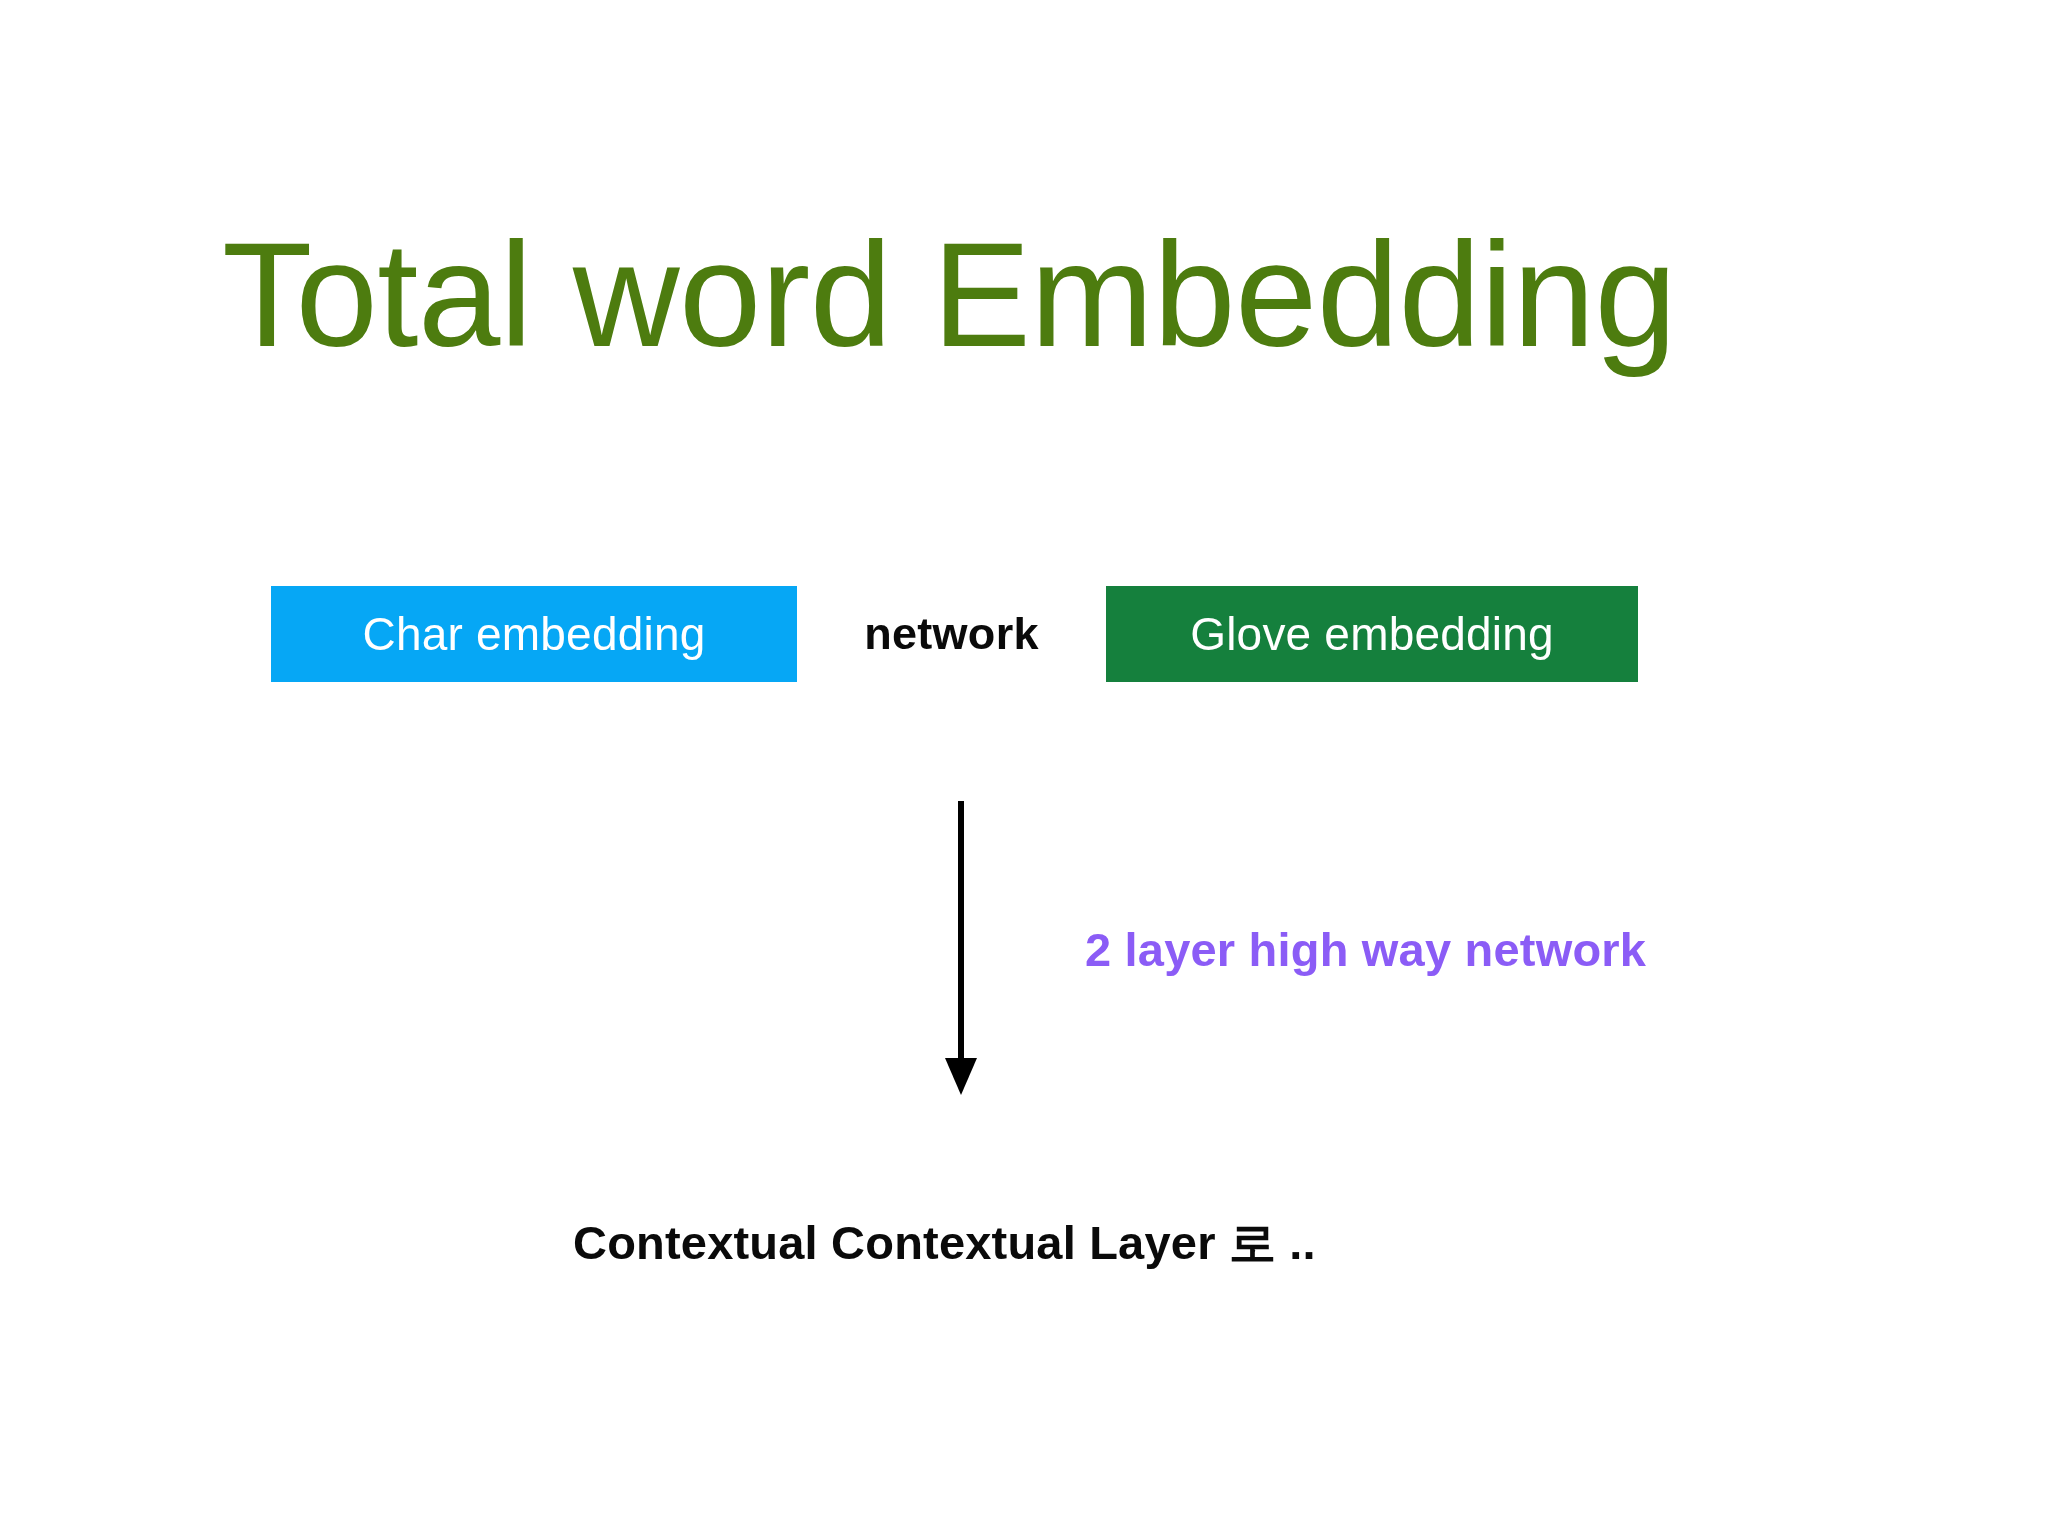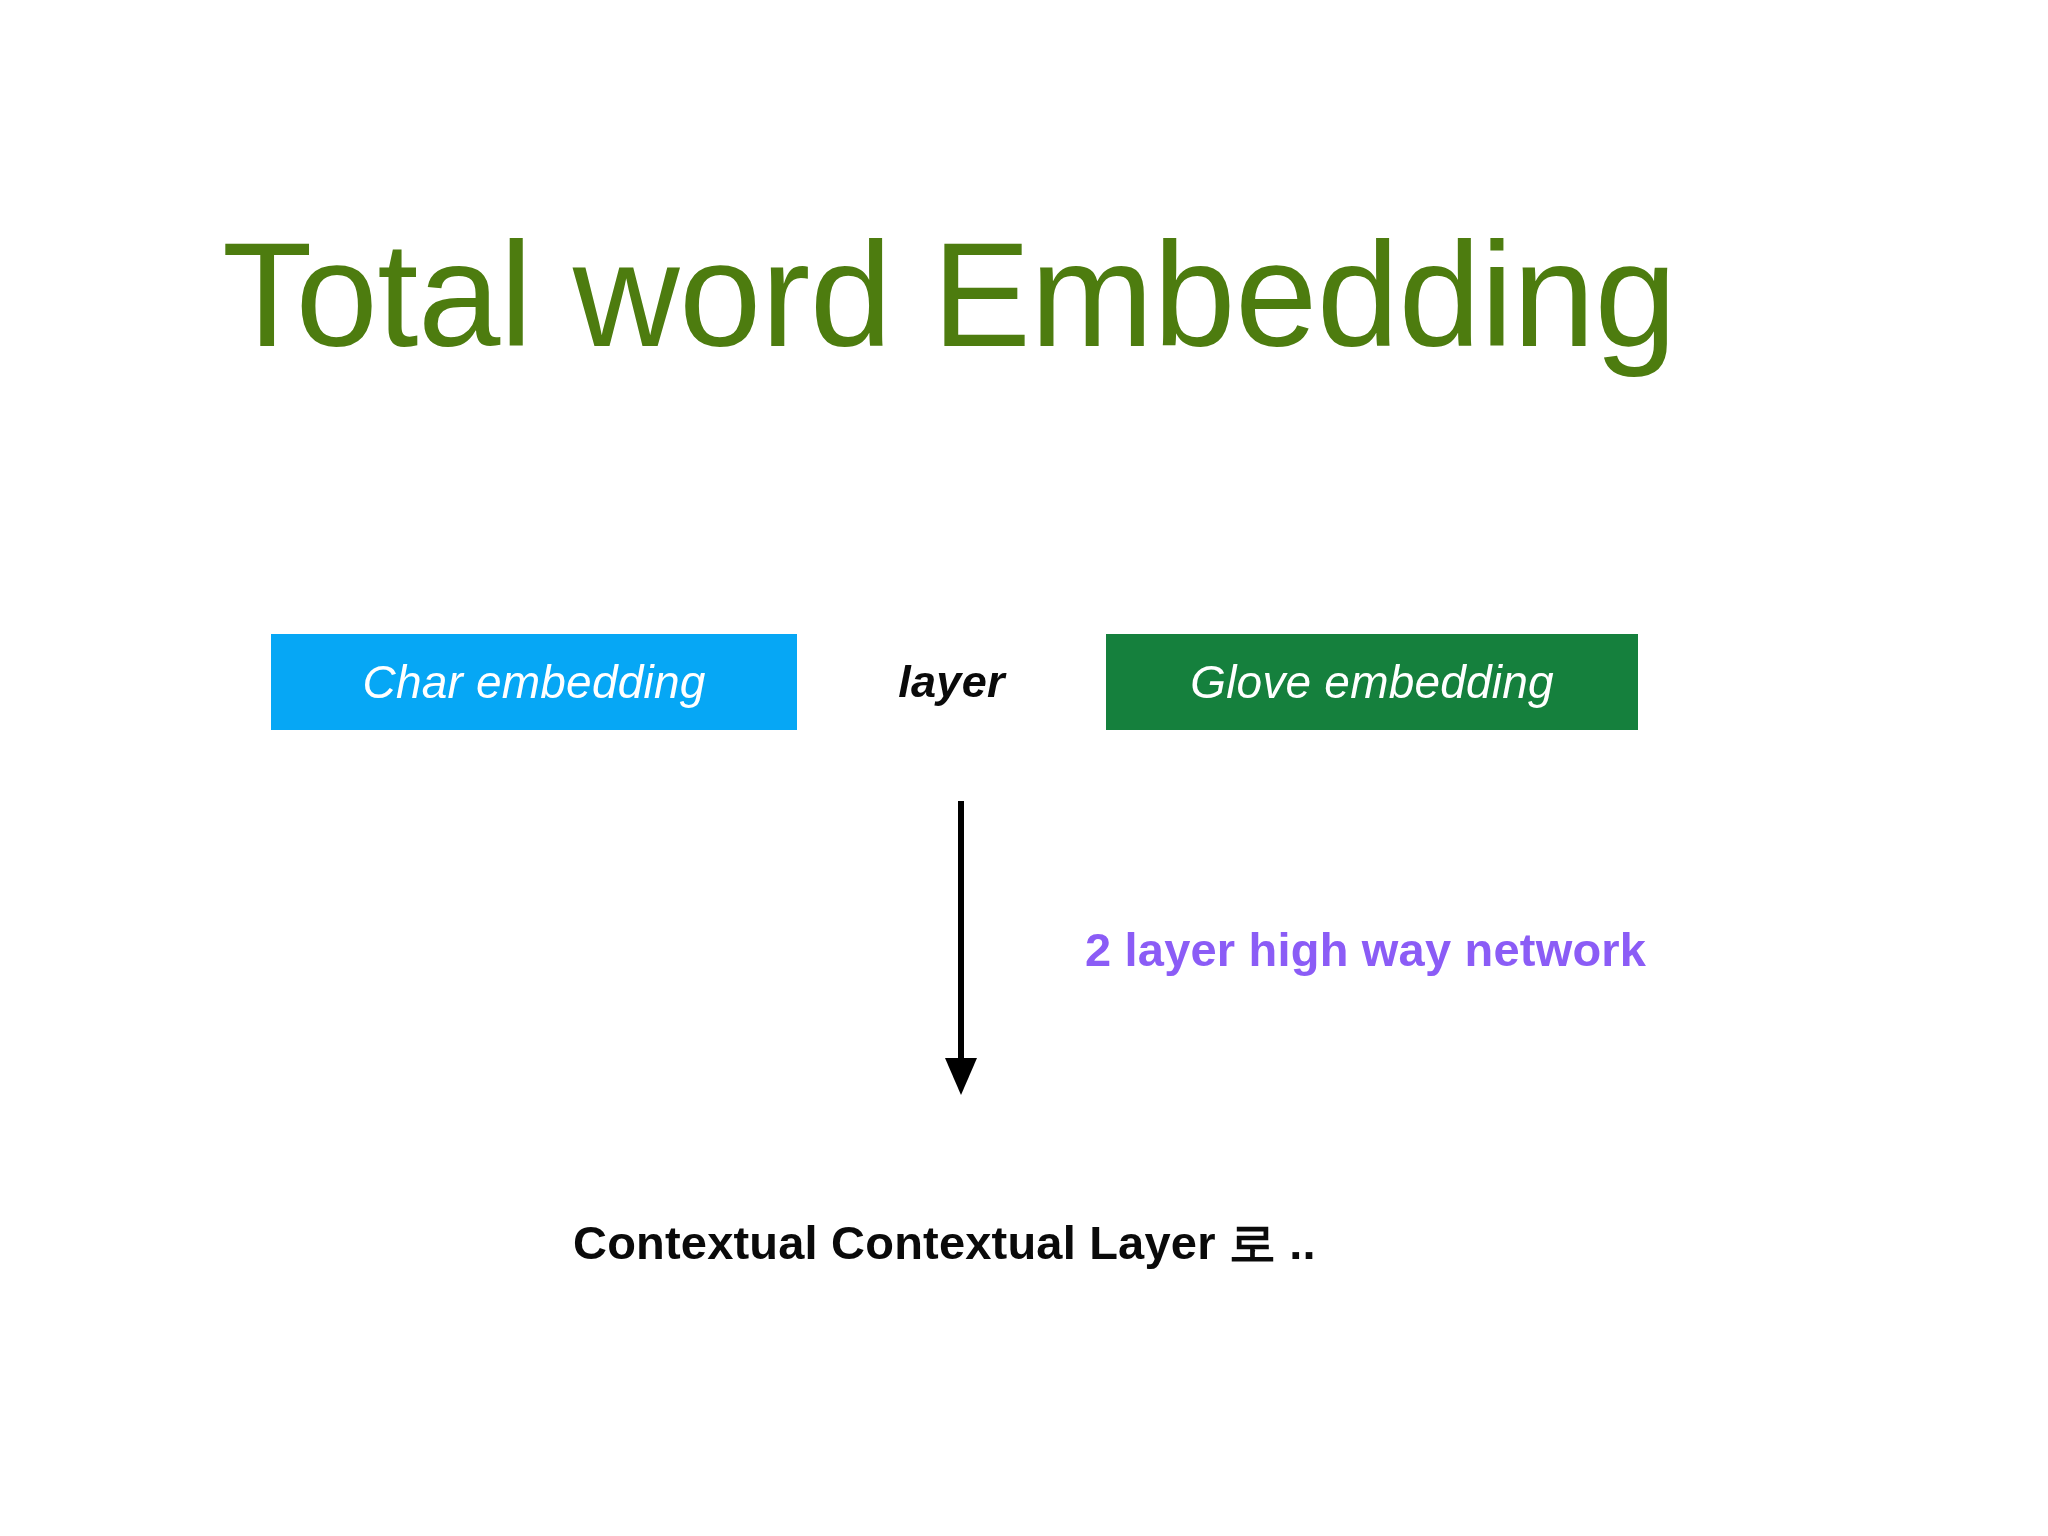--- a/index.html
+++ b/index.html
@@ -33,24 +33,23 @@
     line-height: 1.06;
     letter-spacing: -0.5px;
     color: #4d7c0f;
     white-space: nowrap;
   }
 
   
   .embed-row {
     position: absolute;
     left: 0;
-    top: 634px;
+    top: 586px;
     width: 1757px;
     height: 96px;
-    font-style: italic;
   }
   .embed-box {
     position: absolute;
     top: 0;
     height: 96px;
     display: flex;
     align-items: center;
     justify-content: center;
     font-size: 46px;
     font-weight: 400;
@@ -125,21 +124,21 @@
 <div class="slide">
 
   <h1 class="slide-title">Total word Embedding</h1>
 
   <div class="embed-row">
 
     <div class="embed-box char">
       <span>Char embedding</span>
     </div>
 
-    <div class="concat-label">layer</div>
+    <div class="concat-label">network</div>
 
     <div class="embed-box glove">
       <span>Glove embedding</span>
     </div>
 
   </div>
 
   <div class="arrow-wrap">
     <svg width="120" height="310" viewBox="0 0 120 310" xmlns="http://www.w3.org/2000/svg">
       <line x1="56" y1="6" x2="56" y2="272" stroke="#000000" stroke-width="6"></line>

